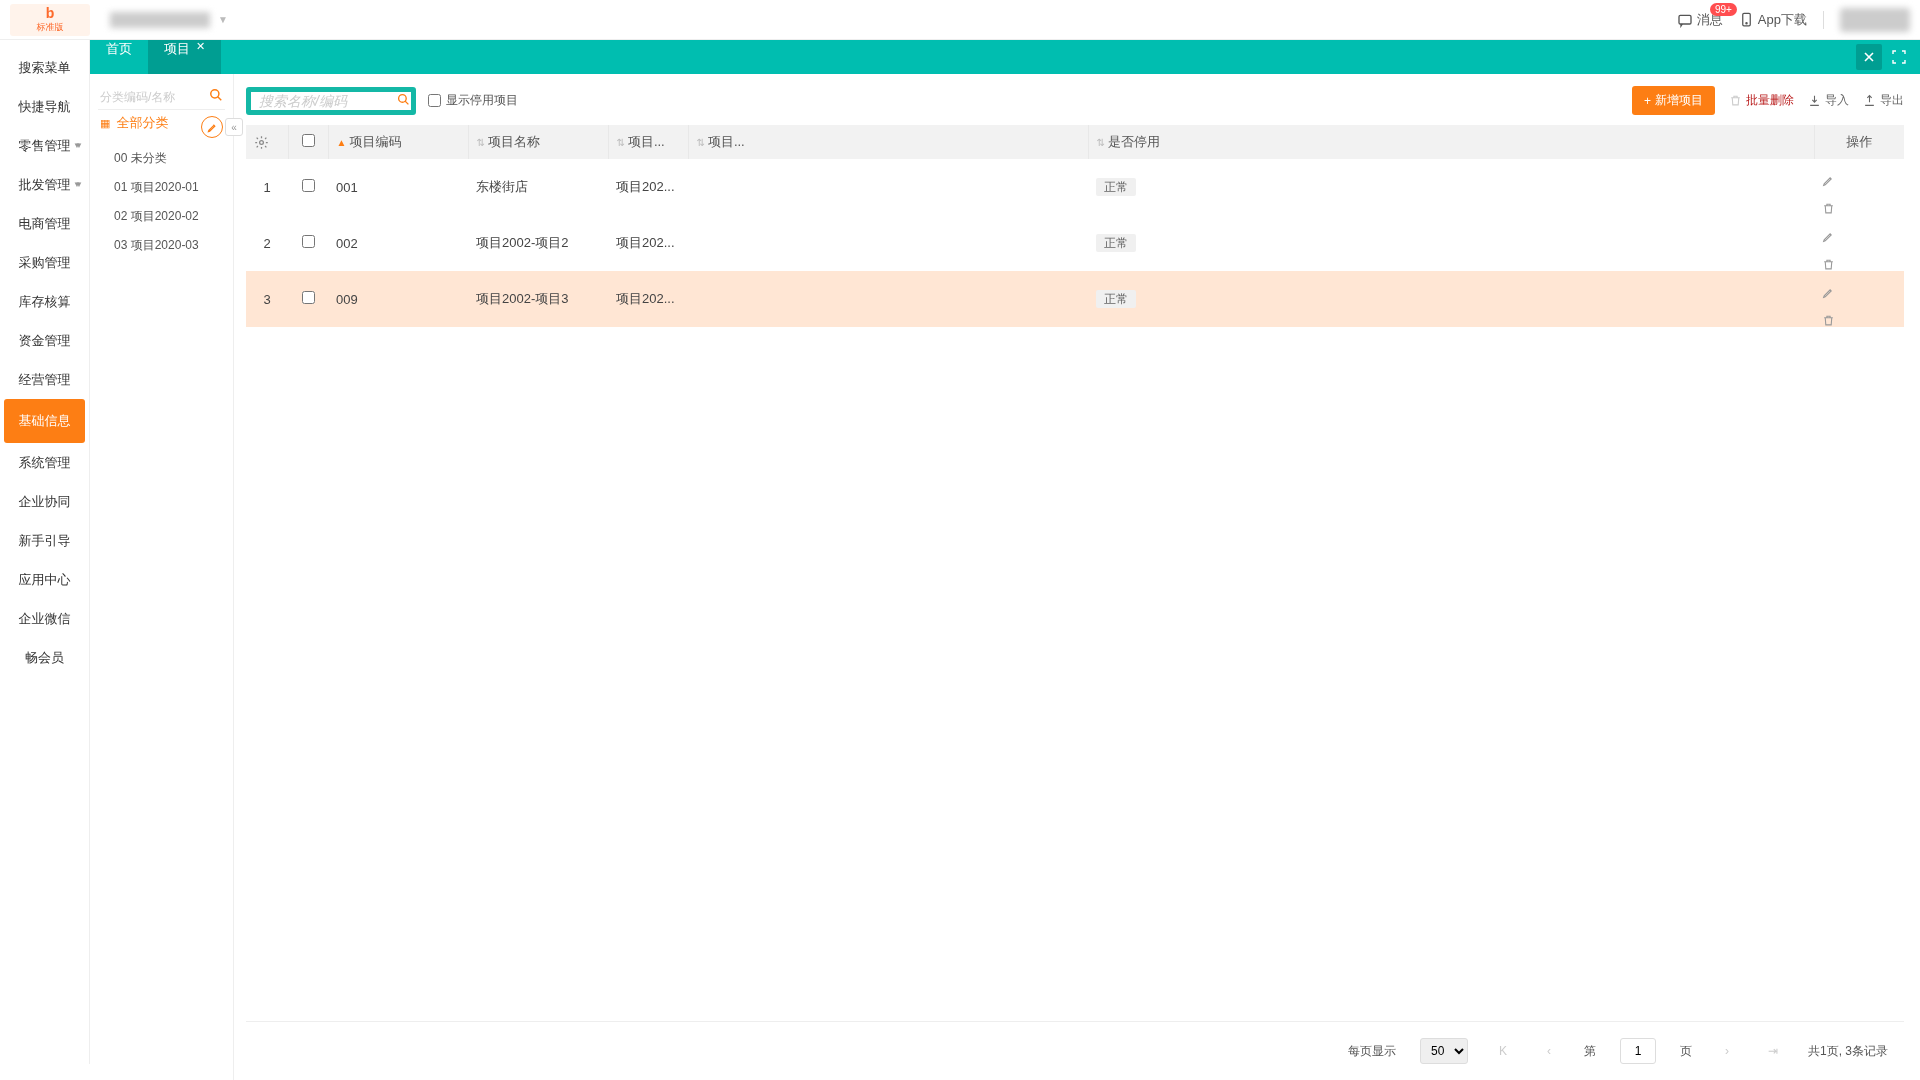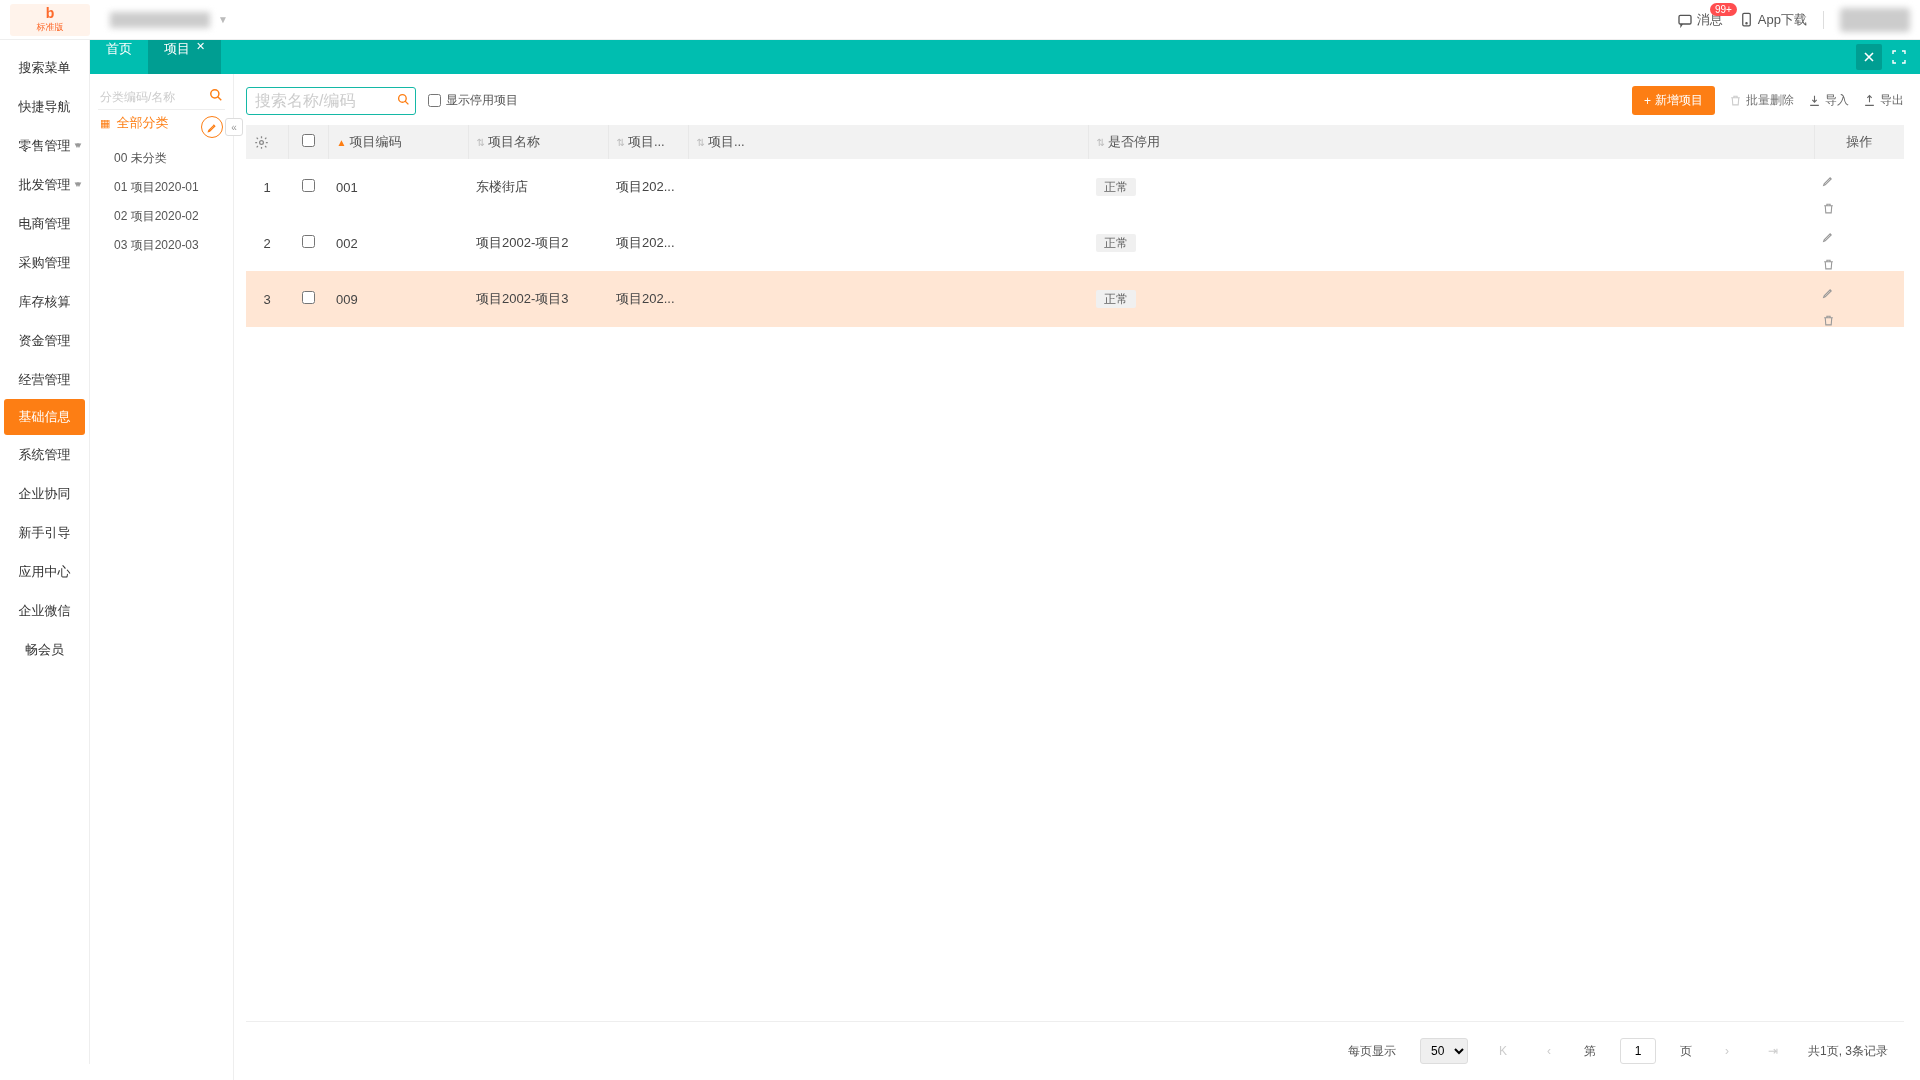--- a/index.html
+++ b/index.html
@@ -21,47 +21,47 @@
 
 .tab-bar { height: 34px; background: #00beb0; display: flex; align-items: stretch; padding-left: 90px; position: relative; }
 .tab { padding: 0 16px; display: flex; align-items: flex-start; color: #fff; font-size: 13px; cursor: pointer; gap: 6px; }
 .tab.active { background: #009e92; }
 .tab-close { font-size: 11px; }
 .tab-bar-right { margin-left: auto; display: flex; align-items: center; padding-right: 8px; gap: 4px; }
 .tab-icon-btn { width: 26px; height: 26px; display: flex; align-items: center; justify-content: center; color: #fff; cursor: pointer; }
 .tab-icon-btn.close-bg { background: #009e92; border-radius: 2px; }
 .sidebar { width: 90px; background: #fff; border-right: 1px solid #eee; display: flex; flex-direction: column; padding-top: 8px; position: absolute; top: 40px; left: 0; bottom: 16px; z-index: 5; }
 .side-item { height: 39px; display: flex; align-items: center; justify-content: center; font-size: 13px; color: #333; cursor: pointer; position: relative; }
-.side-item.active { background: #fd7e14; color: #fff; margin: 0 4px; border-radius: 3px; height: 36px; }
+.side-item.active { background: #fd7e14; color: #fff; margin: 0 4px; border-radius: 3px; height: 44px; }
 .side-item .caret { position: absolute; right: 6px; font-size: 8px; color: #999; }
 .category-panel { width: 144px; border-right: 1px solid #eee; padding: 10px 8px; position: relative; background: #fff; margin-left: 0px; }
 .cat-search { position: relative; }
 .cat-search input { width: 100%; height: 26px; border: none; border-bottom: 1px solid #eee; padding: 0 22px 0 2px; font-size: 12px; outline: none; color: #333; }
 .cat-search input::placeholder { color: #ccc; }
 .cat-search-icon { position: absolute; right: 2px; top: 4px; color: #fd7e14; font-size: 14px; }
 .cat-all { display: flex; align-items: center; gap: 6px; color: #fd7e14; font-size: 13px; padding: 4px 2px; cursor: pointer; }
 .cat-all-icon { font-size: 11px; }
 .cat-edit-btn { position: absolute; right: 10px; top: 42px; width: 22px; height: 22px; border: 1px solid #fd7e14; border-radius: 50%; display: flex; align-items: center; justify-content: center; color: #fd7e14; font-size: 11px; cursor: pointer; }
 .cat-tree { margin-top: 8px; }
 .cat-node { padding: 6px 4px 6px 16px; font-size: 12px; color: #555; cursor: pointer; }
 .collapse-handle { position: absolute; right: -10px; top: 44px; width: 18px; height: 18px; background: #fff; border: 1px solid #ddd; border-radius: 3px; display: flex; align-items: center; justify-content: center; font-size: 10px; color: #999; cursor: pointer; }
 
 
 .main-panel { flex: 1; display: flex; flex-direction: column; padding: 12px 16px 0 12px; min-width: 0; }
 .toolbar { display: flex; align-items: center; gap: 12px; margin-bottom: 10px; }
 .search-box { position: relative; width: 170px; }
-.search-box input { width: 100%; height: 28px; border: 1px solid #14b8a6; border-radius: 3px; padding: 0 26px 0 8px; font-size: 16px; outline: none; }
+.search-box input { width: 100%; height: 28px; border: 5px solid #14b8a6; border-radius: 3px; padding: 0 26px 0 8px; font-size: 14px; outline: none; font-style: italic; }
 .search-box input::placeholder { color: #ccc; }
 .search-icon2 { position: absolute; right: 6px; top: 6px; color: #fd7e14; font-size: 13px; }
 .chk { display: flex; align-items: center; gap: 5px; font-size: 12px; color: #555; }
 .chk input { width: 13px; height: 13px; }
 .toolbar-right { margin-left: auto; display: flex; align-items: center; gap: 14px; }
 .btn-primary { background: #fd7e14; color: #fff; border: none; padding: 6px 12px; border-radius: 3px; font-size: 12px; cursor: pointer; display: flex; align-items: center; gap: 4px; }
 .link-btn { color: #666; font-size: 12px; cursor: pointer; display: flex; align-items: center; gap: 4px; }
-.link-btn.disabled { color: #737373; cursor: not-allowed; }
+.link-btn.disabled { color: #b91c1c; cursor: not-allowed; }
 
 
 .table-wrap { flex: 1; overflow: auto; }
 table { width: 100%; border-collapse: collapse; font-size: 13px; }
 thead th { background: #f2f2f2; height: 34px; font-weight: normal; color: #555; text-align: left; padding: 0 8px; border-right: 1px solid #e8e8e8; position: relative; }
 thead th:last-child { border-right: none; text-align: center; }
 .sort-icon { color: #bbb; font-size: 10px; margin-right: 3px; }
 .sort-icon.active { color: #fd7e14; }
 tbody td { height: 30px; padding: 0 8px; border-bottom: 0; color: #444; }
 tbody tr.hover-row { background: #ffe6d4; }

